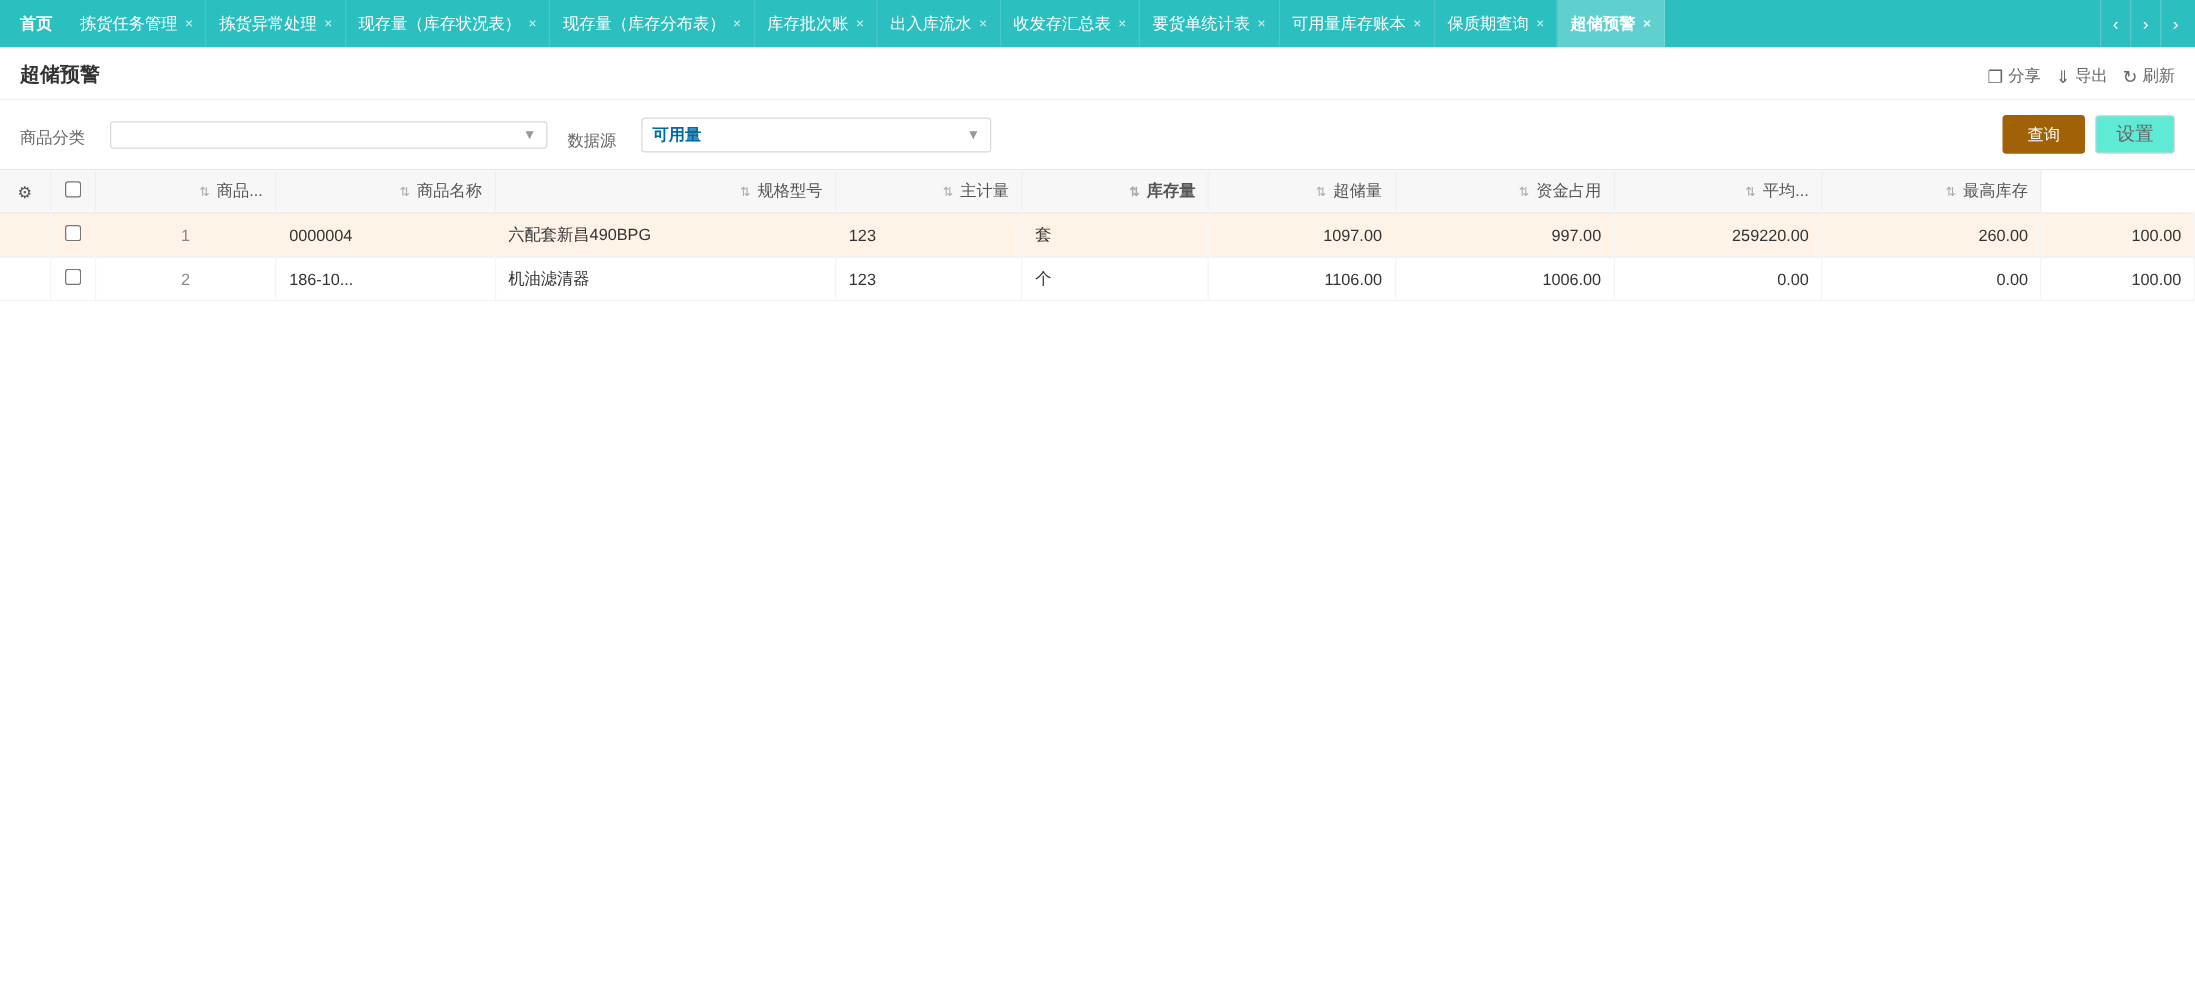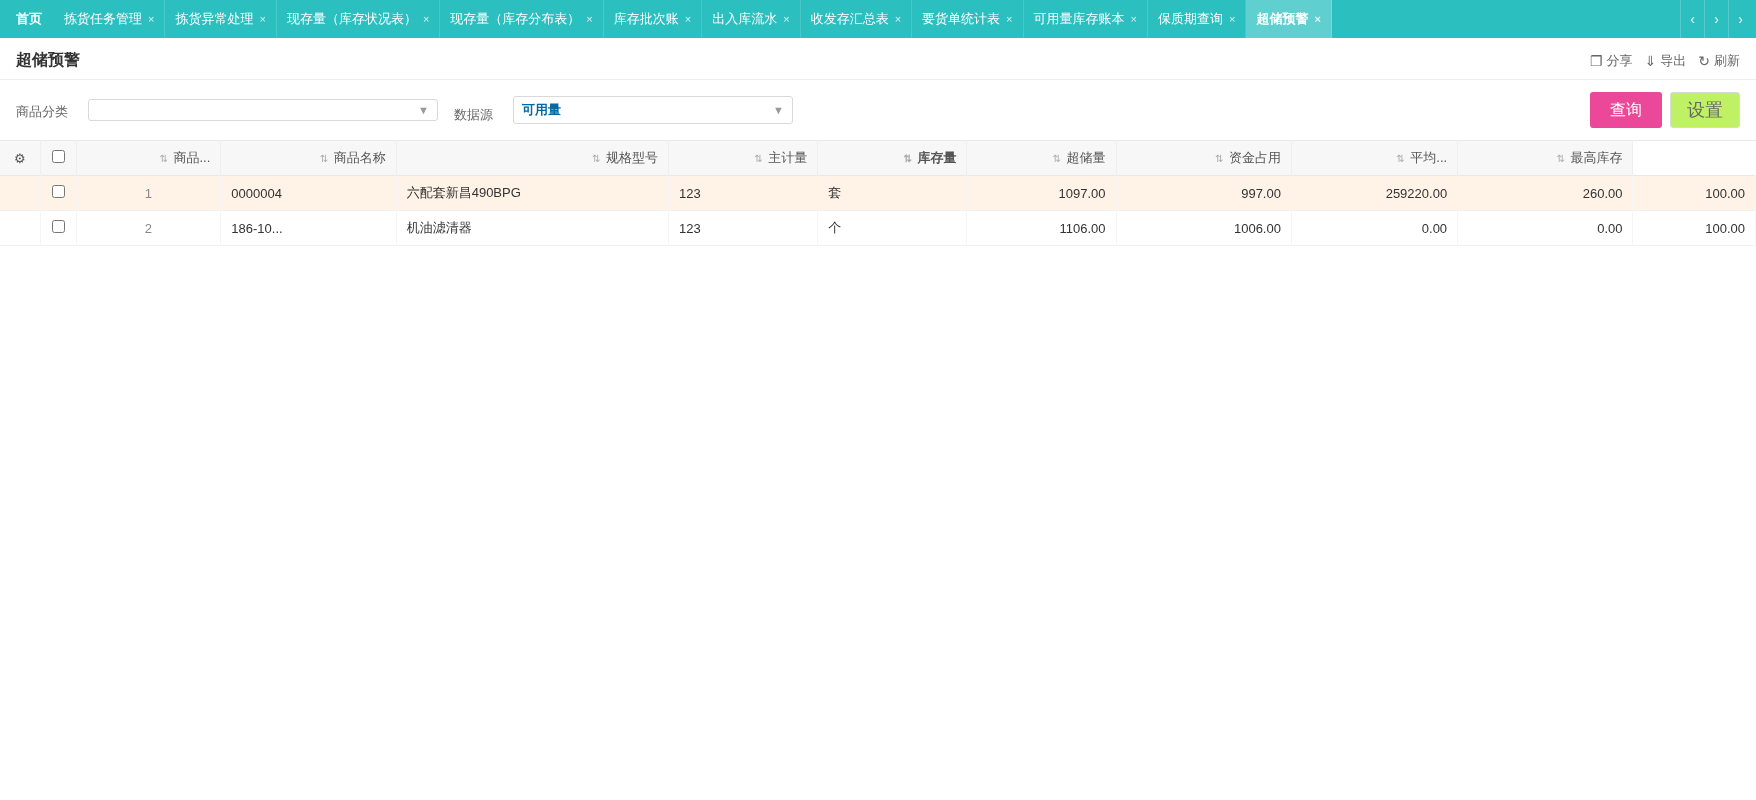--- a/index.html
+++ b/index.html
@@ -128,35 +128,35 @@
     .filter-select-wide {
       min-width: 350px;
     }
     .filter-select .arrow { color: #999; font-size: 11px; }
     .filter-actions {
       margin-left: auto;
       display: flex;
       gap: 8px;
     }
     .btn-query {
-      background: #ec4899;
+      background: #a16207;
       color: #fff;
       border: none;
       border-radius: 3px;
       padding: 6px 20px;
-      font-size: 16px;
+      font-size: 13px;
       cursor: pointer;
     }
     .btn-settings {
-      background: #bef264;
+      background: #5eead4;
       color: #666;
       border: 1px solid #d9d9d9;
       border-radius: 3px;
       padding: 5px 16px;
-      font-size: 18px;
+      font-size: 15px;
       cursor: pointer;
     }
 
     
     .table-container {
       padding: 0 0;
       overflow-x: auto;
     }
     table {
       width: 100%;

